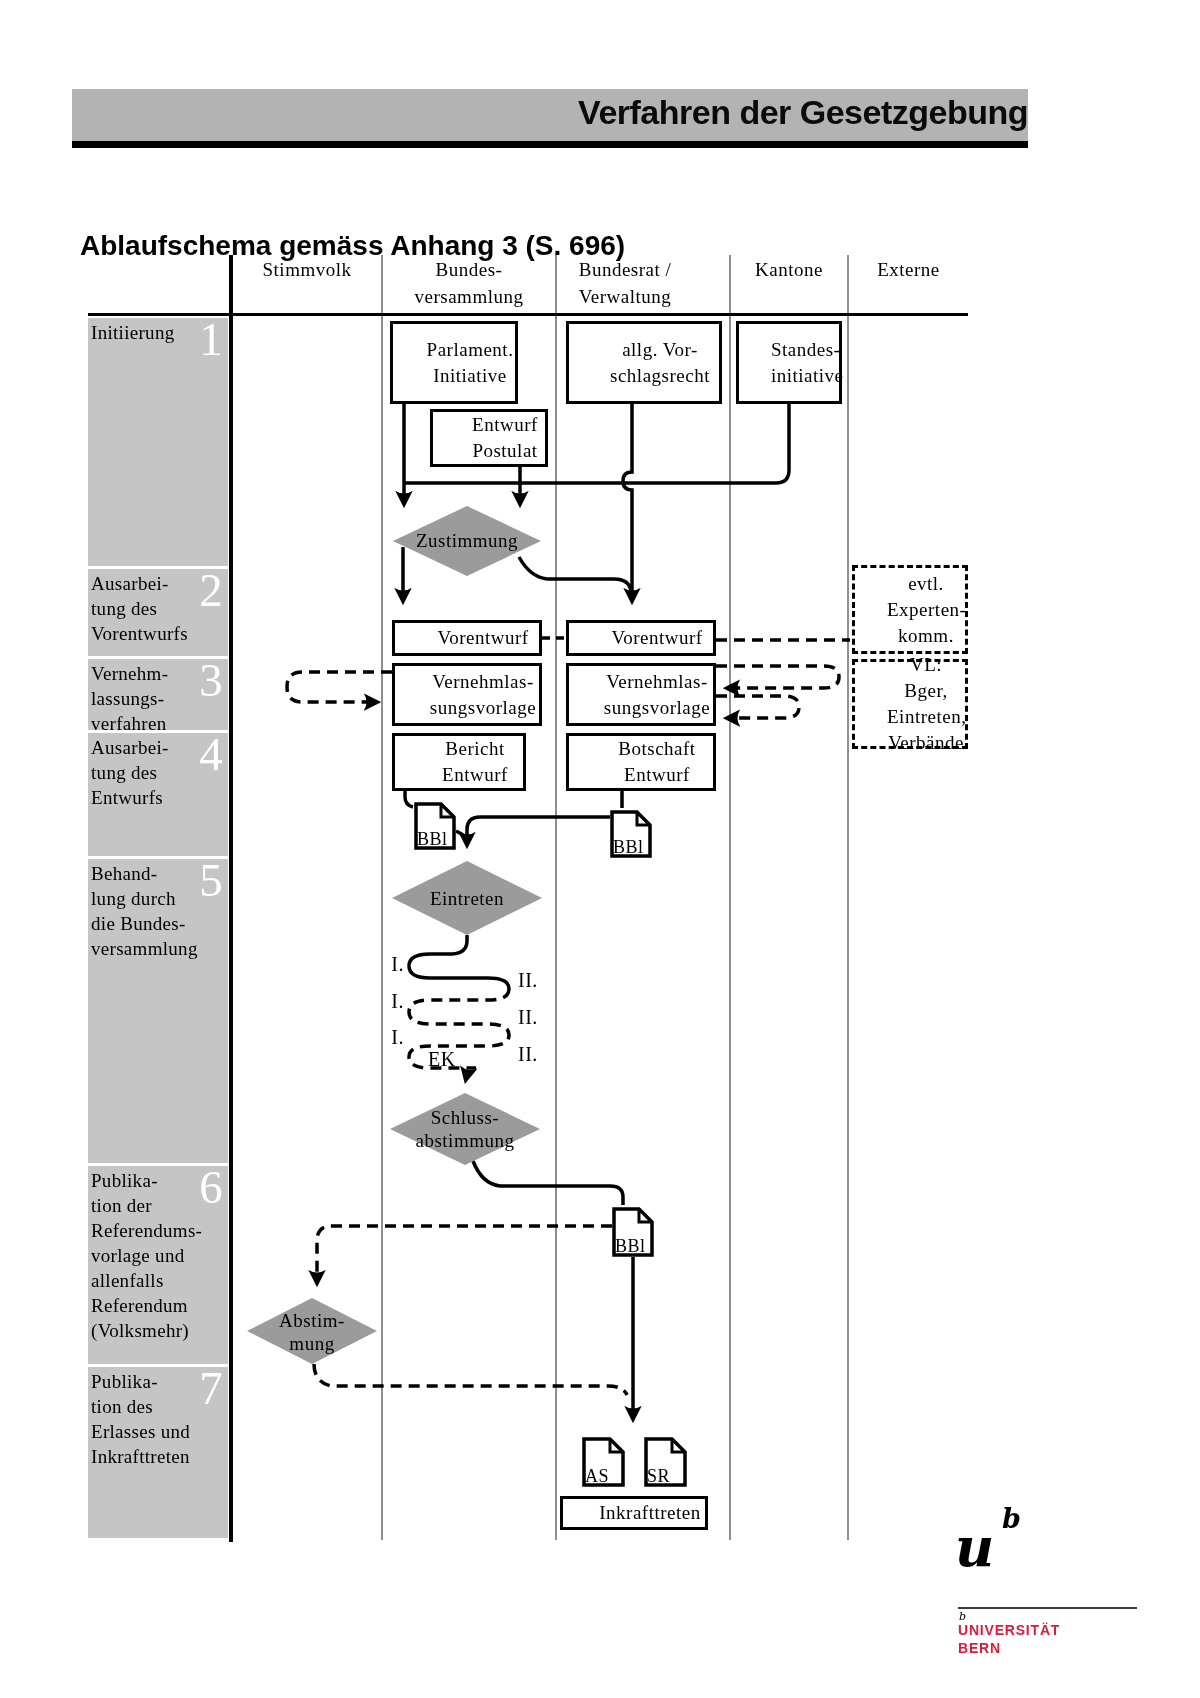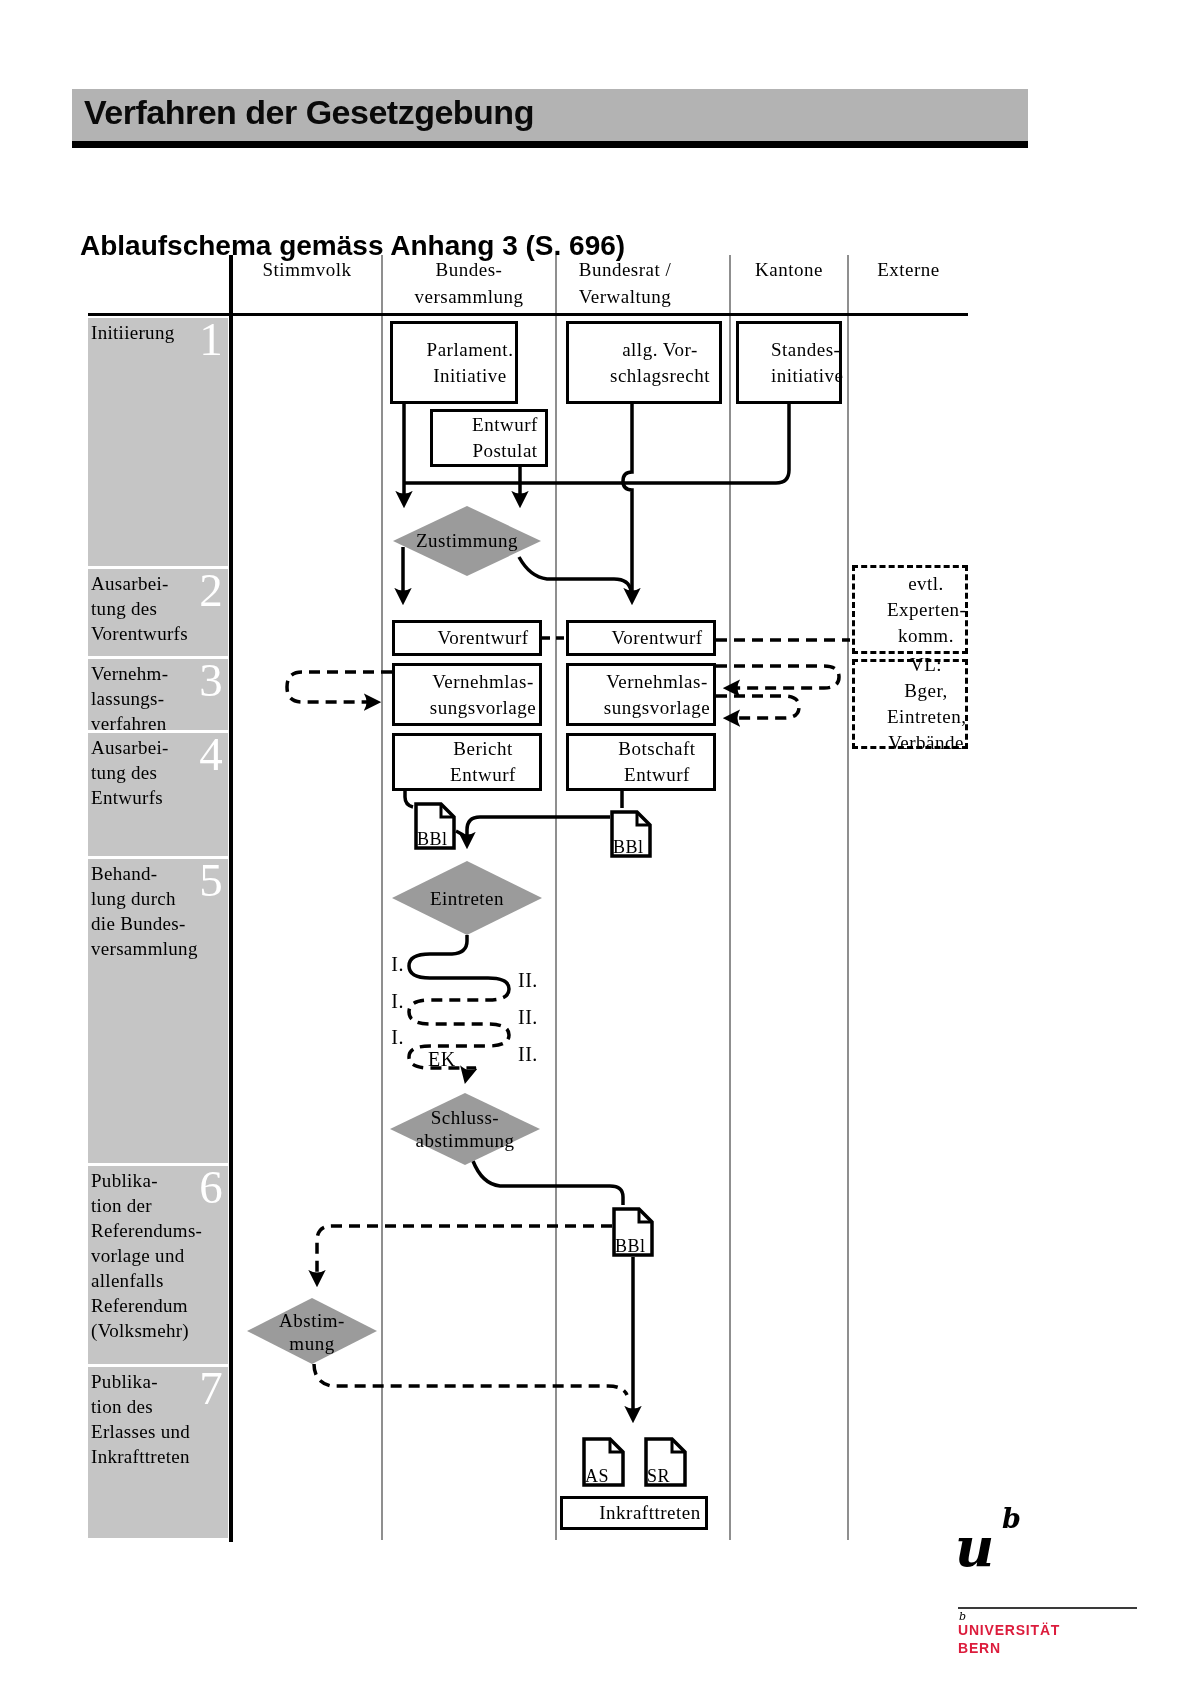--- a/index.html
+++ b/index.html
@@ -1,21 +1,21 @@
 <!DOCTYPE html>
 <html><head>
 <meta charset="utf-8">
 <style>
   html,body{margin:0;padding:0;background:#fff;}
   .page{position:relative;width:1200px;height:1698px;background:#ffffff;overflow:hidden;
         font-family:"Liberation Serif","DejaVu Serif",serif;color:#000;}
   
   .titlebar{position:absolute;left:72px;top:89px;width:956px;height:52px;background:#b3b3b3;}
   .titlebar h1{margin:0;padding:4px 0 0 12px;font-family:"Liberation Sans",sans-serif;
-               font-weight:bold;font-size:34px;color:#0a0a0a;letter-spacing:-.5px;}
+               font-weight:bold;font-size:34px;color:#0a0a0a;letter-spacing:-.5px;text-align:right;}
   .title-underline{position:absolute;left:72px;top:141px;width:956px;height:7px;background:#000;}
   .subtitle{position:absolute;left:80px;top:186px;font-family:"Liberation Sans",sans-serif;
             font-weight:bold;font-size:28px;color:#000;margin-top:44px;}
   
   .vline{position:absolute;top:255px;height:1285px;width:2px;background:#8f8f8f;}
   .vline-thick{position:absolute;left:229px;top:255px;height:1287px;width:4px;background:#000;}
   .hline-top{position:absolute;left:88px;top:313px;width:880px;height:3px;background:#000;}
   
   .colhead{position:absolute;top:256px;text-align:center;font-size:19px;line-height:27px;letter-spacing:.5px;}
   .colhead span{display:block;}
@@ -218,21 +218,21 @@
     <span>evtl.</span>
     <span>Experten-</span>
     <span>komm.</span>
   </div>
   <div class="fbox dashed" style="left:852px;top:659px;width:116px;height:90px">
     <span>VL: Bger,</span>
     <span>Eintreten,</span>
     <span>Verbände</span>
   </div>
 
-  <div class="fbox" style="left:392px;top:733px;width:150px;height:58px">
+  <div class="fbox" style="left:392px;top:733px;width:134px;height:58px">
     <span>Bericht</span>
     <span>Entwurf</span>
   </div>
   <div class="fbox" style="left:566px;top:733px;width:150px;height:58px">
     <span>Botschaft</span>
     <span>Entwurf</span>
   </div>
 
   <div class="dtext" style="left:397px;top:529px;width:140px">
     <span>Zustimmung</span>

